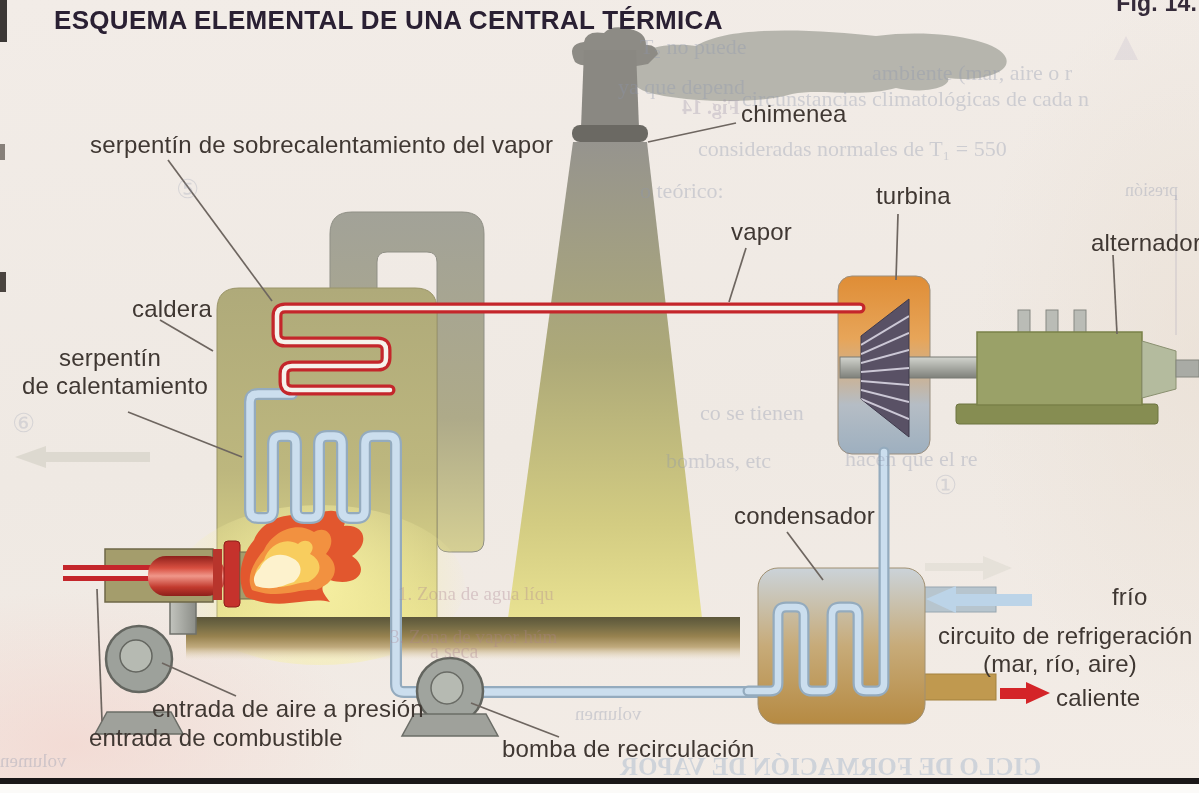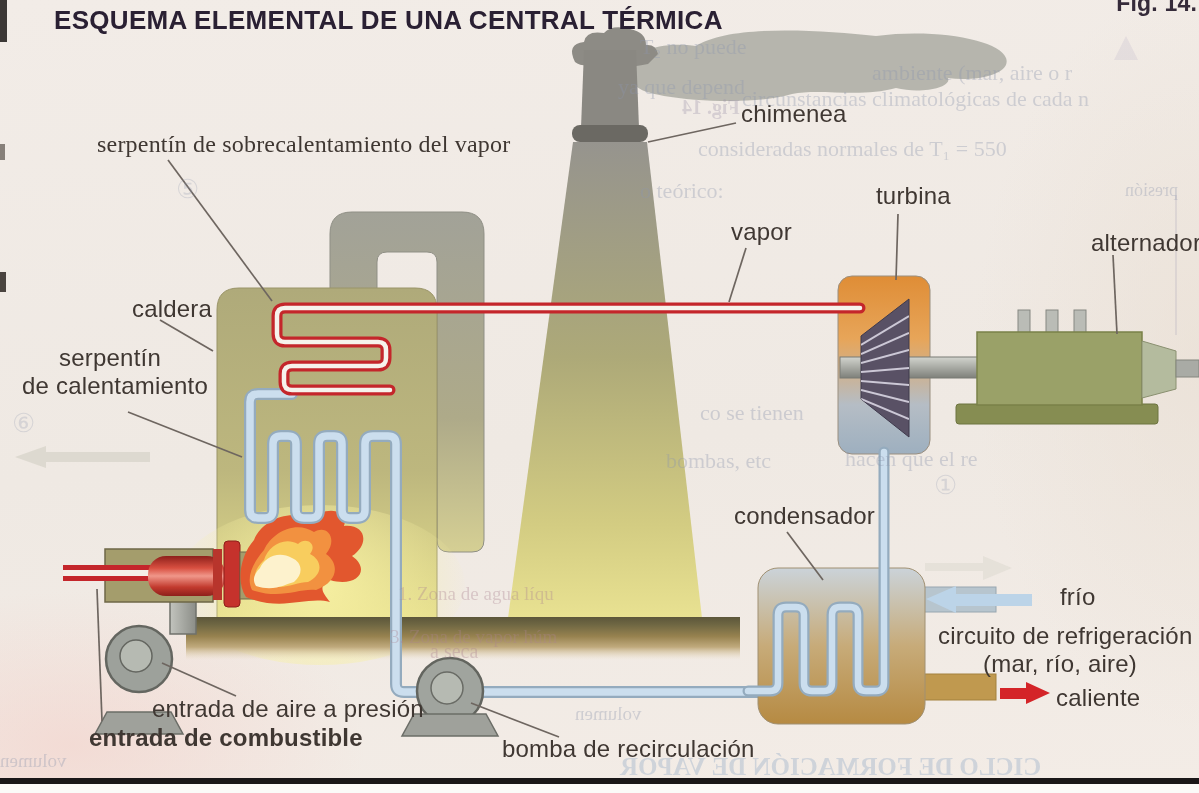--- a/index.html
+++ b/index.html
@@ -206,39 +206,39 @@
   <rect x="0" y="0" width="7" height="42" fill="#3c3836"></rect>
   <rect x="0" y="144" width="5" height="16" fill="#5a524c" opacity="0.7"></rect>
   <rect x="0" y="272" width="6" height="20" fill="#4a443f"></rect>
   <rect x="0" y="778" width="1199" height="6" fill="#1a1718"></rect>
   <rect x="0" y="784" width="1199" height="9" fill="#fbfaf8"></rect>
 </svg>
 
 <div class="lbl title" style="left:54px;top:6px;">ESQUEMA ELEMENTAL DE UNA CENTRAL TÉRMICA</div>
 <div class="lbl fig" style="right:2px;top:-10px;">Fig. 14.</div>
 
-<div class="lbl" style="left:97px;top:131px;font-family:Liberation Serif, serif;">serpentín de sobrecalentamiento del vapor</div>
+<div class="lbl" style="left:90px;top:131px;">serpentín de sobrecalentamiento del vapor</div>
 <div class="lbl" style="left:132px;top:295px;">caldera</div>
 <div class="lbl ctr" style="left:22px;top:344px;width:176px;">
   <span>serpentín</span>
   <span>de calentamiento</span>
 </div>
 <div class="lbl" style="left:741px;top:100px;">chimenea</div>
 <div class="lbl" style="left:731px;top:218px;text-align:center;">vapor</div>
 <div class="lbl" style="left:876px;top:182px;">turbina</div>
 <div class="lbl" style="left:1091px;top:229px;text-align:center;">alternador</div>
 <div class="lbl" style="left:734px;top:502px;">condensador</div>
-<div class="lbl" style="left:1060px;top:583px;">frío</div>
+<div class="lbl" style="left:1112px;top:583px;">frío</div>
 <div class="lbl ctr" style="left:938px;top:622px;width:244px;">
   <span>circuito de refrigeración</span>
   <span>(mar, río, aire)</span>
 </div>
 <div class="lbl" style="left:1056px;top:684px;text-align:center;">caliente</div>
 <div class="lbl" style="left:152px;top:695px;">entrada de aire a presión</div>
-<div class="lbl" style="left:89px;top:724px;font-weight:bold;">entrada de combustible</div>
+<div class="lbl" style="left:89px;top:724px;">entrada de combustible</div>
 <div class="lbl" style="left:502px;top:735px;">bomba de recirculación</div>
 
 <div class="ghost" style="left:640px;top:34px;">T₂ no puede</div>
 <div class="ghost" style="left:872px;top:52px;margin-top:8px;">ambiente (mar, aire o r</div>
 <div class="ghost" style="left:618px;top:74px;">ya que depend</div>
 <div class="ghost" style="left:742px;top:86px;">circunstancias climatológicas de cada n</div>
 <div class="ghost" style="left:698px;top:136px;">consideradas normales de T₁ = 550</div>
 <div class="ghost" style="left:640px;top:178px;">o teórico:</div>
 <div class="ghost" style="left:700px;top:400px;">co se tienen</div>
 <div class="ghost" style="left:666px;top:448px;">bombas, etc</div>

